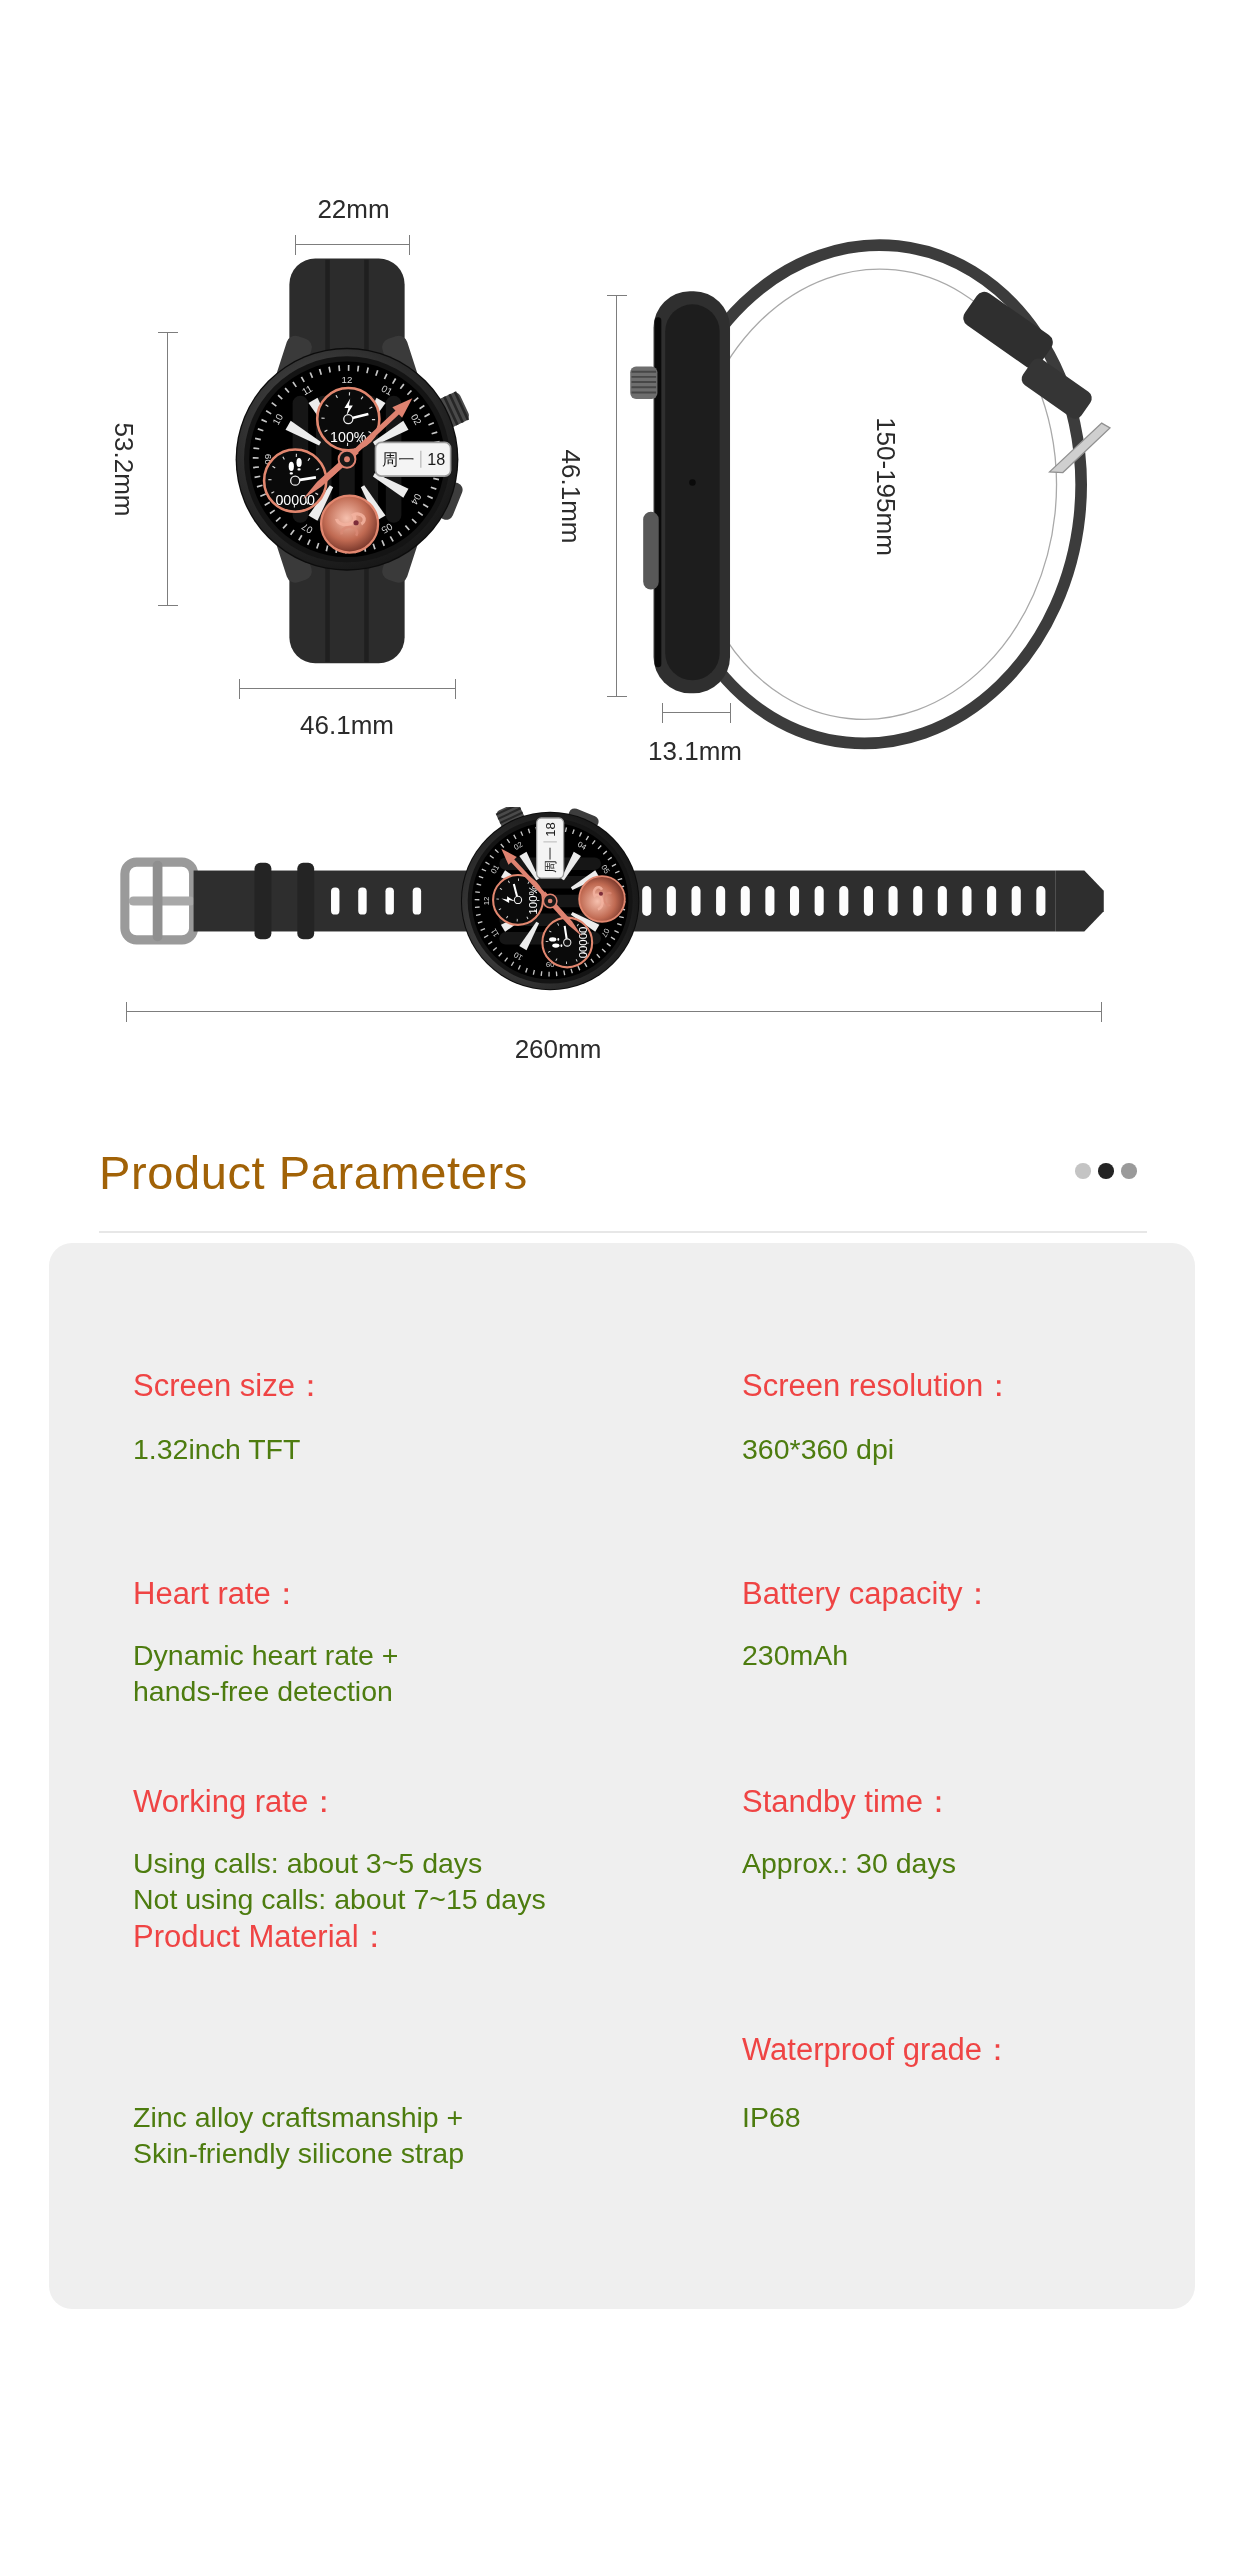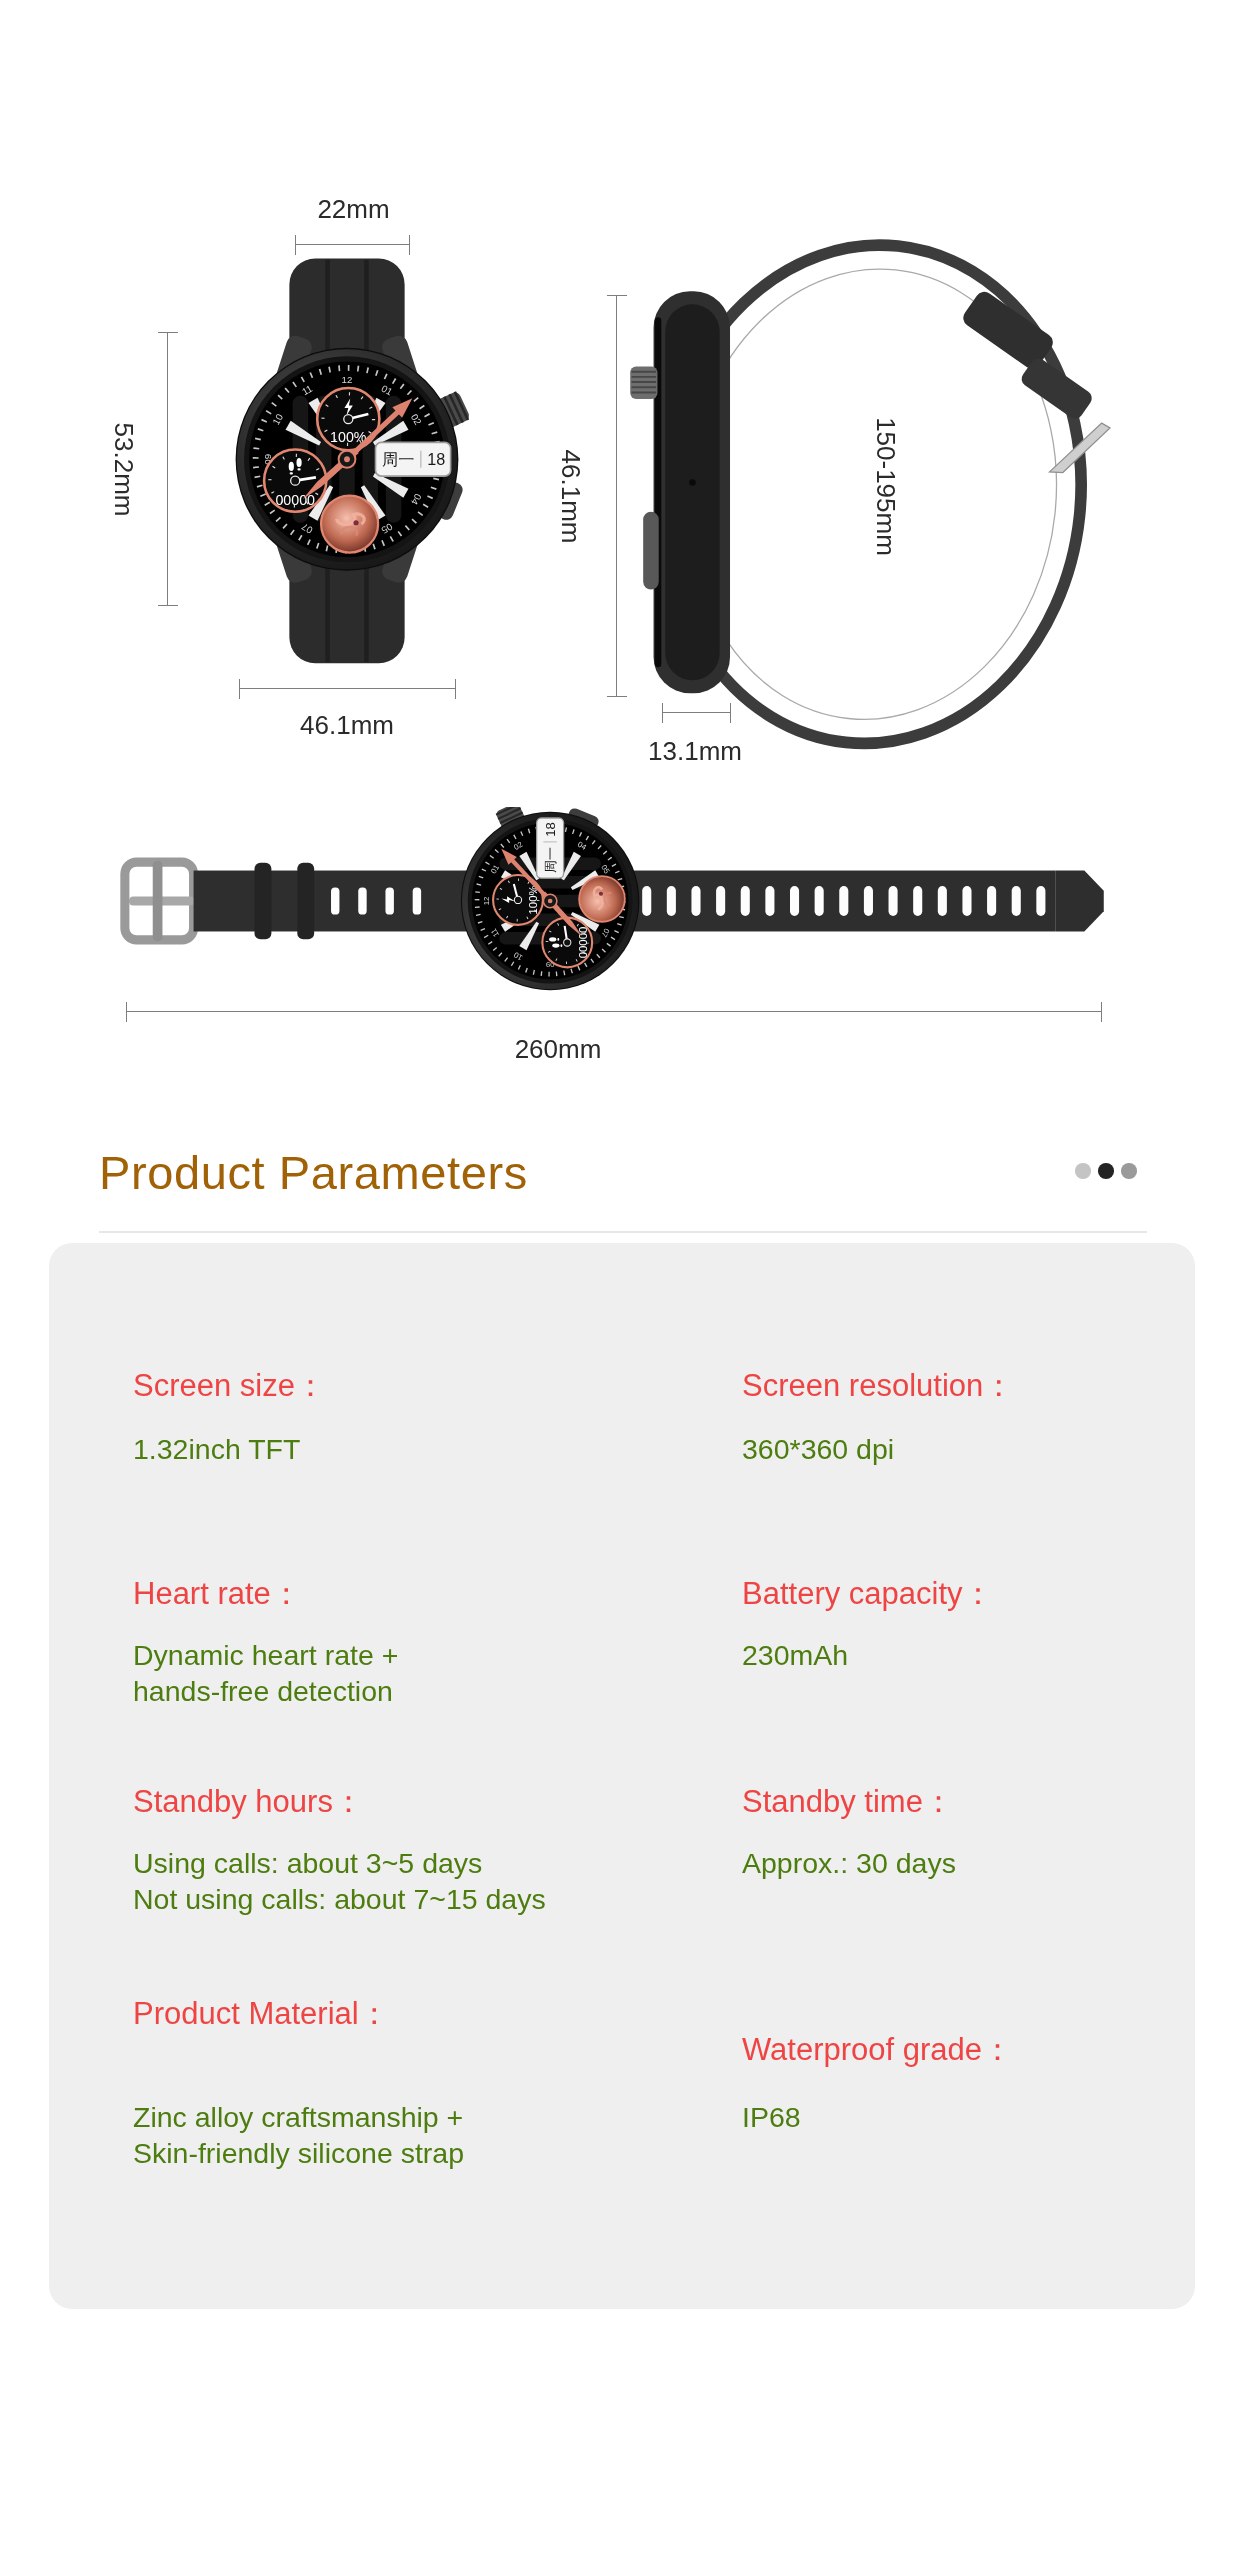--- a/index.html
+++ b/index.html
@@ -272,29 +272,29 @@
   <div class="spec-value" style="left:742px;top:1431px;">360*360 dpi</div>
 
   <div class="spec-label" style="left:133px;top:1573px;">Heart rate：</div>
   <div class="spec-value" style="left:133px;top:1637px;">
     <div>Dynamic heart rate +</div>
     <div>hands-free detection</div>
   </div>
   <div class="spec-label" style="left:742px;top:1573px;">Battery capacity：</div>
   <div class="spec-value" style="left:742px;top:1637px;">230mAh</div>
 
-  <div class="spec-label" style="left:133px;top:1781px;">Standby hours：</div>
+  <div class="spec-label" style="left:133px;top:1781px;">Working rate：</div>
   <div class="spec-value" style="left:133px;top:1845px;">
     <div>Using calls: about 3~5 days</div>
     <div>Not using calls: about 7~15 days</div>
   </div>
   <div class="spec-label" style="left:742px;top:1781px;">Standby time：</div>
   <div class="spec-value" style="left:742px;top:1845px;">Approx.: 30 days</div>
 
-  <div class="spec-label" style="left:133px;top:1993px;">Product Material：</div>
+  <div class="spec-label" style="left:133px;top:1916px;">Product Material：</div>
   <div class="spec-value" style="left:133px;top:2099px;">
     <div>Zinc alloy craftsmanship +</div>
     <div>Skin-friendly silicone strap</div>
   </div>
   <div class="spec-label" style="left:742px;top:2029px;">Waterproof grade：</div>
   <div class="spec-value" style="left:742px;top:2099px;">IP68</div>
 
 </div>
 
 

